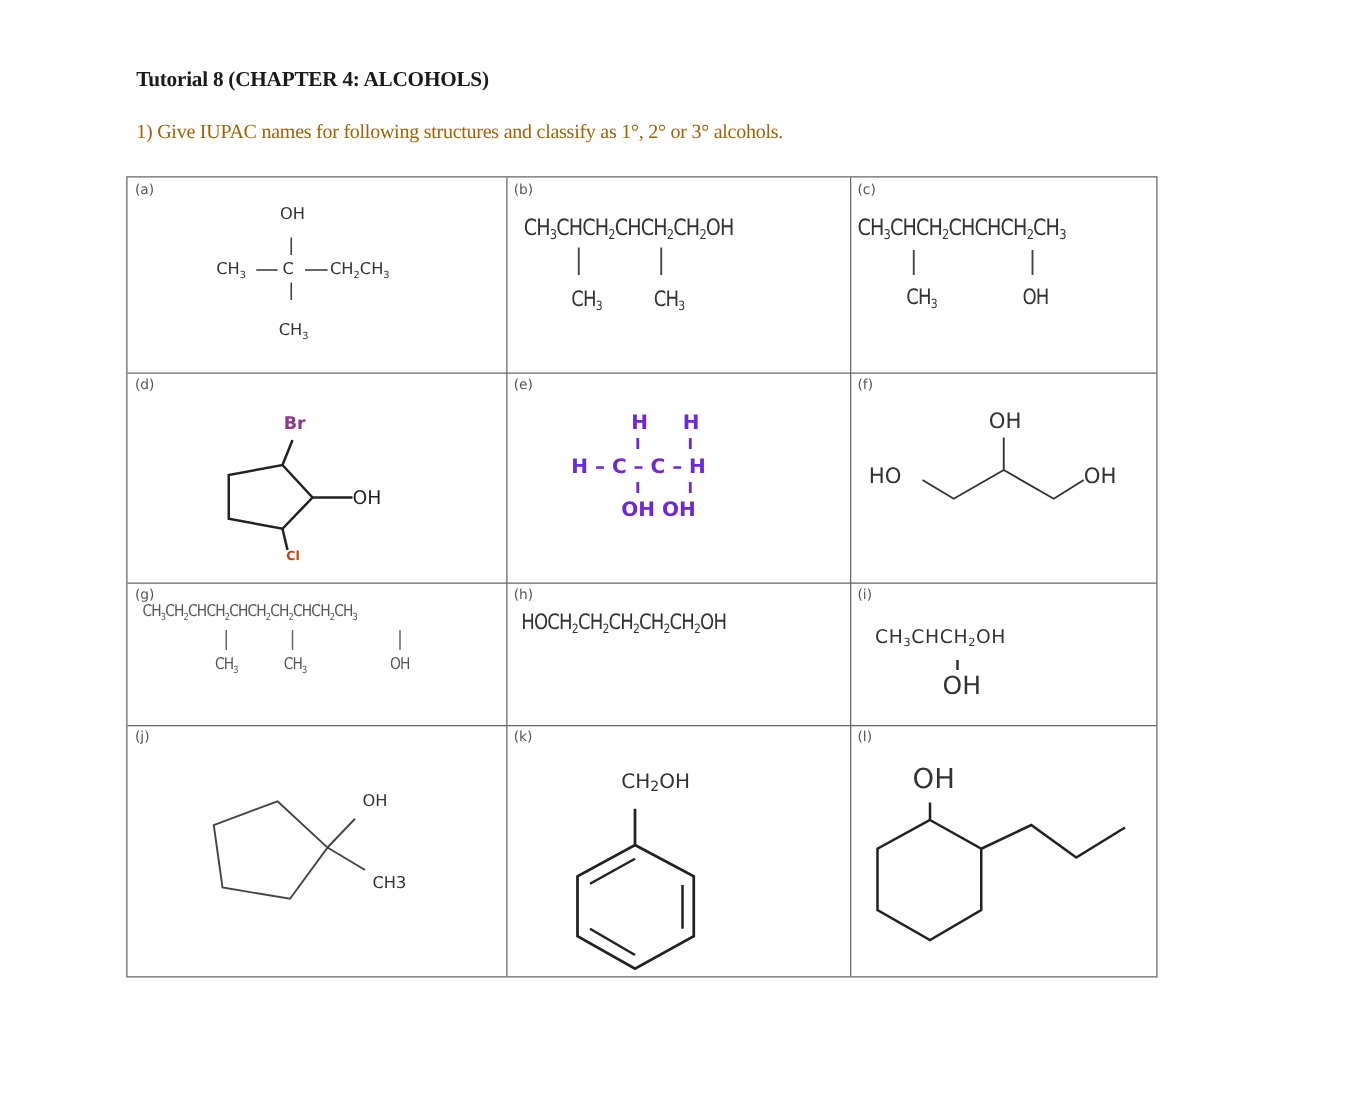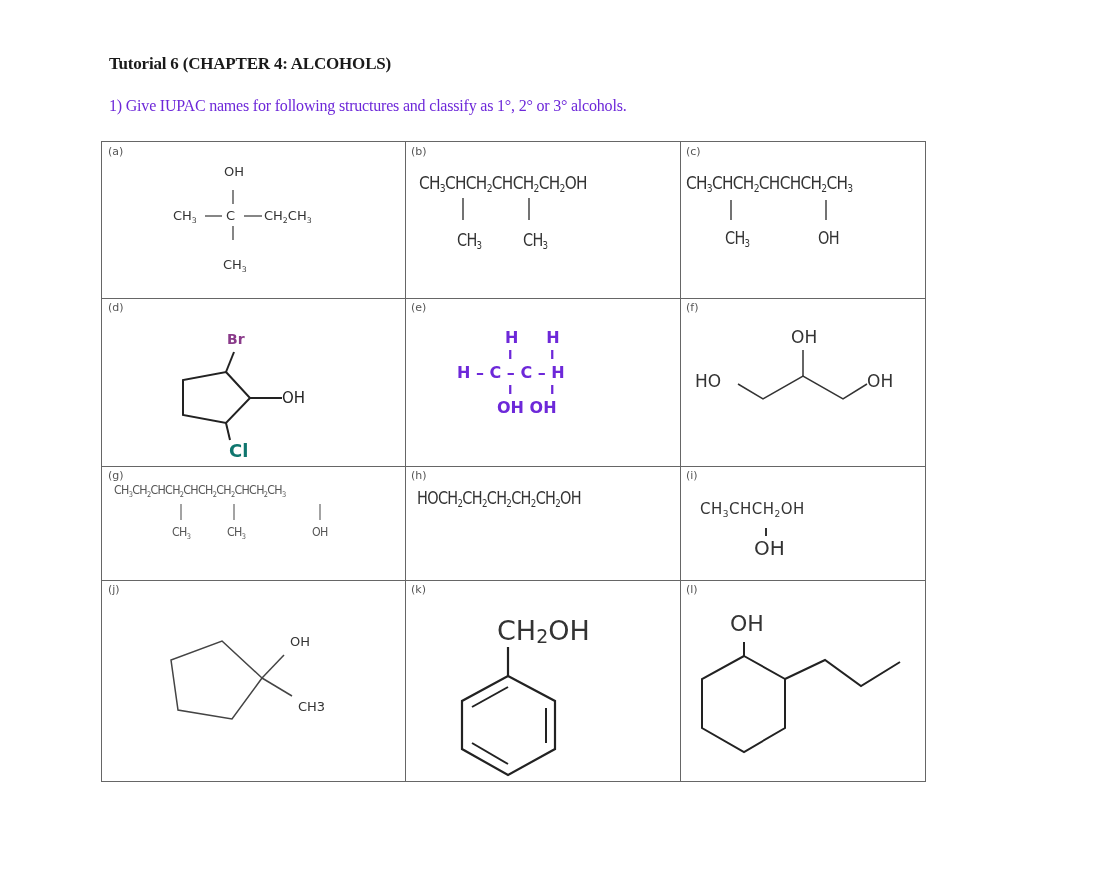--- a/index.html
+++ b/index.html
@@ -1,32 +1,32 @@
 <!DOCTYPE html>
 <html><head>
   <meta charset="utf-8">
   <style>
     html, body { margin: 0; padding: 0; background: #ffffff; }
     body { width: 1094px; height: 884px; position: relative; overflow: hidden; }
     .title { position: absolute; left: 109px; top: 54px; font-family: "Liberation Serif", serif; font-weight: bold; font-size: 17px; color: #1a1a1a; letter-spacing: -0.2px; }
-    .question { position: absolute; left: 109px; top: 97px; font-family: "Liberation Serif", serif; font-size: 16px; color: #6d28d9; letter-spacing: -0.2px; }
+    .question { position: absolute; left: 109px; top: 97px; font-family: "Liberation Serif", serif; font-size: 16px; color: #a16207; letter-spacing: -0.2px; }
     .tbl { position: absolute; left: 101px; top: 141px; width: 825px; height: 641px; border: 1.5px solid #666; box-sizing: border-box; }
     .vline { position: absolute; top: 0; bottom: 0; width: 0; border-left: 1.5px solid #666; }
     .hline { position: absolute; left: 0; right: 0; height: 0; border-top: 1.5px solid #666; }
     .cell { position: absolute; }
     .lbl { position: absolute; left: 6px; top: 3px; font-family: "DejaVu Sans", sans-serif; font-size: 11px; color: #555; }
     .chem { position: absolute; font-family: "DejaVu Sans", sans-serif; color: #333; white-space: nowrap; }
     .cond { font-family: "DejaVu Sans", sans-serif; font-size: 15px; color: #333; letter-spacing: -0.8px; transform: scaleX(0.85); transform-origin: left; }
     sub { font-size: 60%; vertical-align: -3px; }
     svg { position: absolute; left: 0; top: 0; overflow: visible; }
   </style>
 </head>
 <body>
 
-<div class="title">Tutorial 6 (CHAPTER 4: ALCOHOLS)</div>
+<div class="title">Tutorial 8 (CHAPTER 4: ALCOHOLS)</div>
 <div class="question">1) Give IUPAC names for following structures and classify as 1°, 2° or 3° alcohols.</div>
 
 <div class="tbl">
   <div class="vline" style="left:303px"></div>
   <div class="vline" style="left:578px"></div>
   <div class="hline" style="top:156px"></div>
   <div class="hline" style="top:324px"></div>
   <div class="hline" style="top:438px"></div>
 
   <div class="cell" style="left:0;top:0;width:303px;height:156px;">
@@ -69,21 +69,21 @@
   <div class="cell" style="left:0;top:156px;width:303px;height:168px;">
     <span class="lbl">(d)</span>
     <svg width="303" height="168">
       <polygon points="124,74 148,100 124,125 81,117 81,82" fill="none" stroke="#222" stroke-width="2"></polygon>
       <line x1="124" y1="74" x2="132" y2="54" stroke="#222" stroke-width="2"></line>
       <line x1="148" y1="100" x2="180" y2="100" stroke="#222" stroke-width="2"></line>
       <line x1="124" y1="125" x2="128" y2="142" stroke="#222" stroke-width="2"></line>
     </svg>
     <span class="chem" style="left:125px;top:33px;font-size:14px;font-weight:bold;color:#8a3a8a;">Br</span>
     <span class="chem" style="left:180px;top:91px;font-size:15px;color:#222;">OH</span>
-    <span class="chem" style="left:127px;top:142px;font-size:18px;font-weight:bold;color:#0f766e;">Cl</span>
+    <span class="chem" style="left:127px;top:142px;font-size:10px;font-weight:bold;color:#c2410c;">Cl</span>
   </div>
 
   <div class="cell" style="left:303px;top:156px;width:275px;height:168px;">
     <span class="lbl">(e)</span>
     <div style="position:absolute;left:52px;top:26px;font-family:'DejaVu Sans',sans-serif;font-weight:bold;font-size:16px;color:#6d28d9;line-height:27px;">
       <div style="padding-left:48px;letter-spacing:0;">H&nbsp;&nbsp;&nbsp;&nbsp;&nbsp;H</div>
       <div style="padding-left:51px;font-size:12px;line-height:8px;">I&nbsp;&nbsp;&nbsp;&nbsp;&nbsp;&nbsp;&nbsp;&nbsp;&nbsp;I</div>
       <div>H – C – C – H</div>
       <div style="padding-left:51px;font-size:12px;line-height:8px;">I&nbsp;&nbsp;&nbsp;&nbsp;&nbsp;&nbsp;&nbsp;&nbsp;&nbsp;I</div>
       <div style="padding-left:40px;">OH OH</div>
@@ -134,21 +134,21 @@
       <polygon points="120,61 160,98 130,139 76,130 69,80" fill="none" stroke="#444" stroke-width="1.5"></polygon>
       <line x1="160" y1="98" x2="182" y2="75" stroke="#444" stroke-width="1.5"></line>
       <line x1="160" y1="98" x2="190" y2="116" stroke="#444" stroke-width="1.5"></line>
     </svg>
     <span class="chem" style="left:188px;top:54px;font-size:13px;">OH</span>
     <span class="chem" style="left:196px;top:119px;font-size:13px;">CH3</span>
   </div>
 
   <div class="cell" style="left:303px;top:438px;width:275px;height:202px;">
     <span class="lbl">(k)</span>
-    <span class="chem" style="left:92px;top:35px;font-size:27px;">CH<sub style="font-size:70%">2</sub>OH</span>
+    <span class="chem" style="left:92px;top:35px;font-size:16px;">CH<sub style="font-size:70%">2</sub>OH</span>
     <svg width="275" height="202">
       <line x1="103" y1="67" x2="103" y2="96" stroke="#222" stroke-width="2.2"></line>
       <polygon points="103,96 150,121 150,169 103,195 57,169 57,121" fill="none" stroke="#222" stroke-width="2.2"></polygon>
       <line x1="67" y1="127" x2="103" y2="107" stroke="#222" stroke-width="2"></line>
       <line x1="141" y1="128" x2="141" y2="163" stroke="#222" stroke-width="2"></line>
       <line x1="67" y1="163" x2="103" y2="184" stroke="#222" stroke-width="2"></line>
     </svg>
   </div>
 
   <div class="cell" style="left:578px;top:438px;width:247px;height:202px;">

